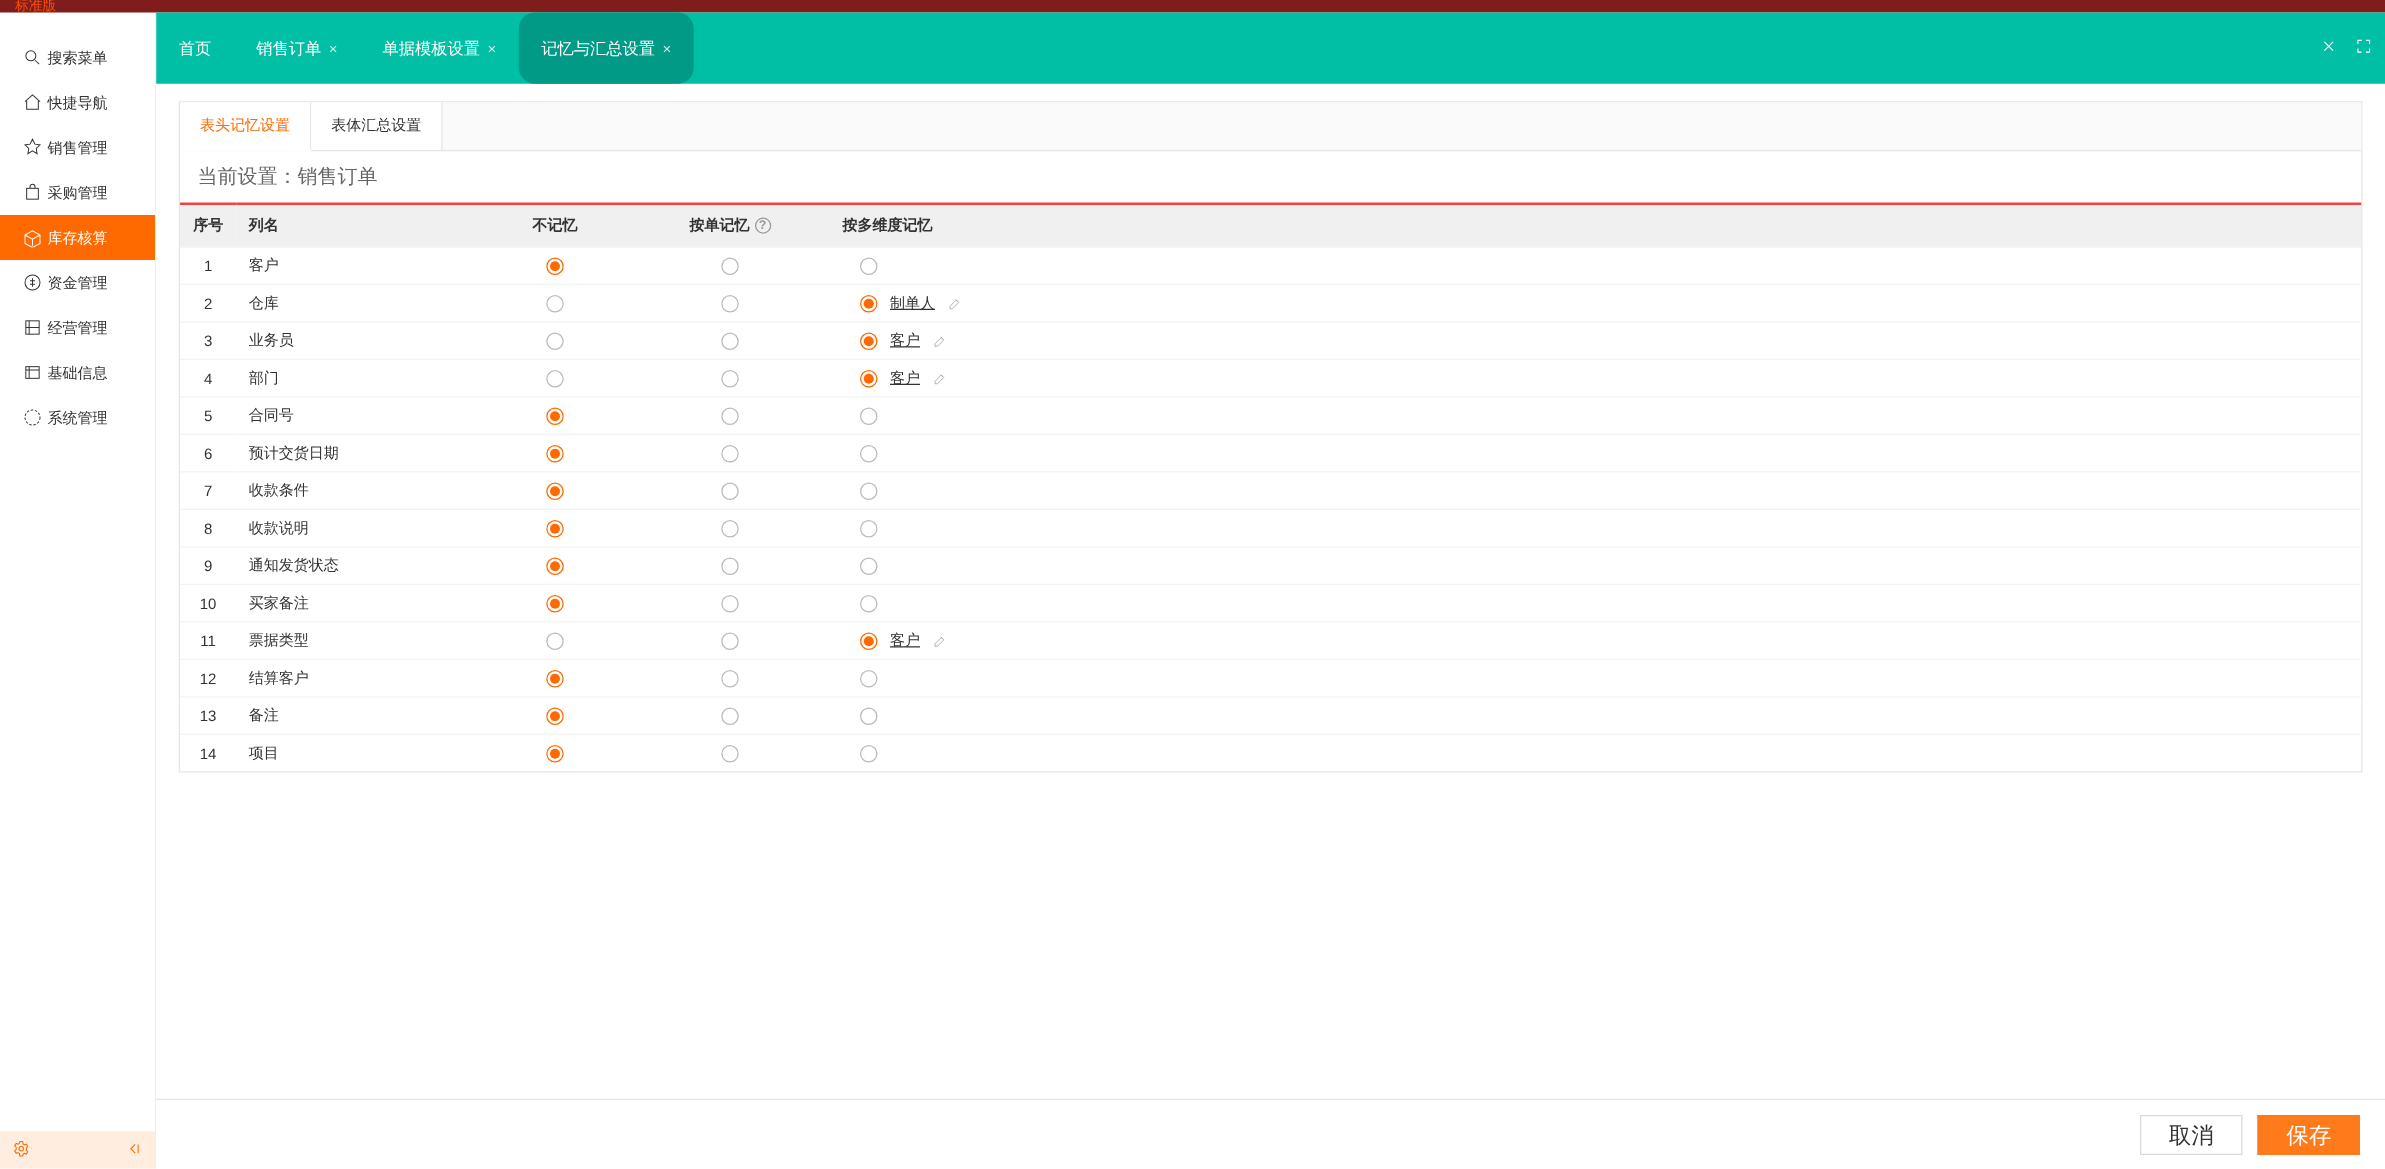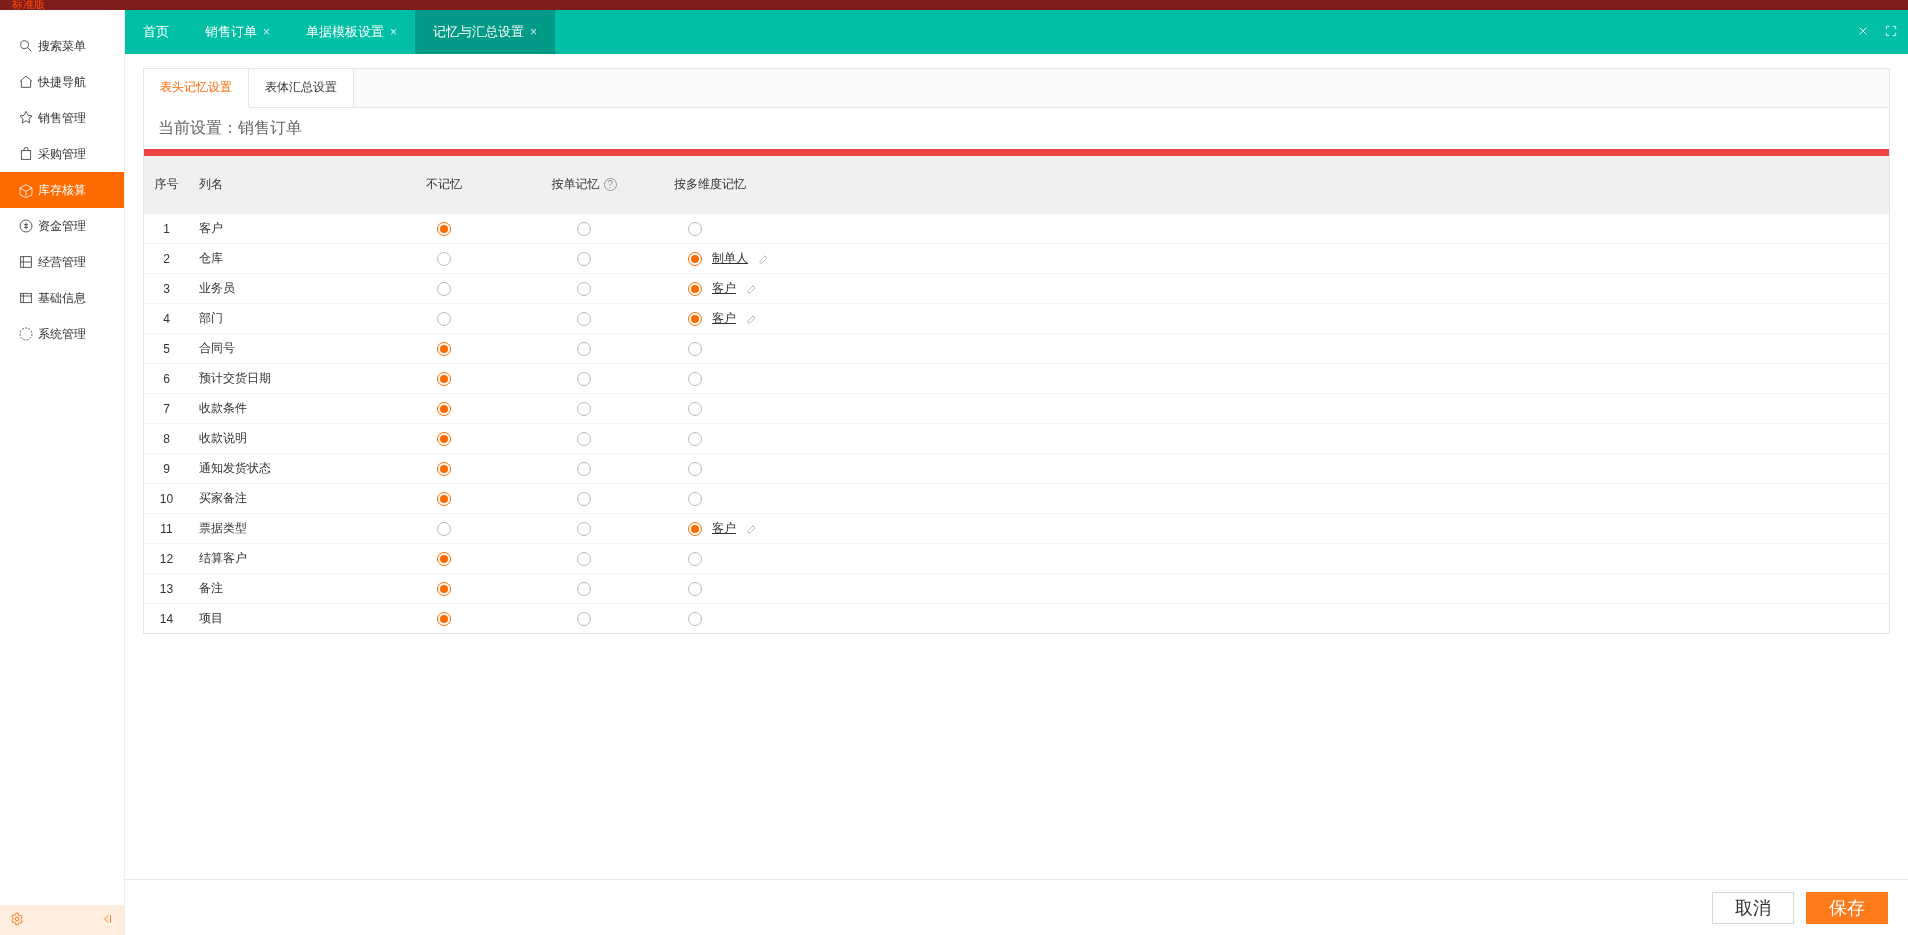--- a/index.html
+++ b/index.html
@@ -10,34 +10,34 @@
 .body { display: flex; flex: 1; min-height: 0; }
 .sidebar { width: 125px; background: #fff; display: flex; flex-direction: column; border-right: 1px solid #eee; }
 .side-items { flex: 1; padding-top: 18px; }
 .side-item { display: flex; align-items: center; height: 36px; padding-left: 18px; color: #333; cursor: pointer; gap: 4px; }
 .side-item.active { background: #ff6a00; color: #fff; }
 .side-item .icon { width: 16px; height: 16px; display: inline-flex; align-items: center; justify-content: center; }
 .side-item .icon svg { width: 16px; height: 16px; stroke: currentColor; fill: none; stroke-width: 1.2; }
 .side-bottom { height: 30px; background: #ffeee0; display: flex; align-items: center; justify-content: space-between; padding: 0 10px; }
 .side-bottom svg { width: 14px; height: 14px; stroke: #ff6a00; fill: none; stroke-width: 1.5; }
 .main { flex: 1; display: flex; flex-direction: column; min-width: 0; }
-.tabbar { height: 44px; background: #00bfa5; display: flex; align-items: stretch; position: relative; }
+.tabbar { height: 57px; background: #00bfa5; display: flex; align-items: stretch; position: relative; }
 .tab { display: flex; align-items: center; padding: 0 18px; color: #fff; font-size: 13px; cursor: pointer; gap: 6px; }
-.tab.active { background: #009a86; }
+.tab.active { background: #009a86; border-radius: 13px; }
 .tab-close { font-size: 12px; opacity: 0.8; }
 .tabbar-right { margin-left: auto; display: flex; align-items: center; padding-right: 10px; gap: 14px; }
 .tabbar-right svg { width: 14px; height: 14px; stroke: #fff; fill: none; stroke-width: 1.5; }
 .content { flex: 1; padding: 14px 18px 0 18px; overflow: auto; background: #fff; }
 .panel { border: 1px solid #e5e5e5; }
 .panel-tabs { display: flex; border-bottom: 1px solid #e5e5e5; background: #fafafa; }
 .panel-tab { padding: 10px 16px; font-size: 12px; cursor: pointer; border-right: 1px solid #e5e5e5; background: #fff; }
 .panel-tab.active { color: #ff6a00; border-bottom: 2px solid #fff; margin-bottom: -1px; }
 .current-setting { padding: 10px 14px; color: #666; font-size: 16px; }
 .table { width: 100%; border-collapse: collapse; }
-.table th { background: #f0f0f0; font-weight: normal; text-align: left; padding: 20px 10px; color: #333; font-size: 12px; border-top: 7px solid #ef4444; }
+.table th { background: #f0f0f0; font-weight: bold; text-align: left; padding: 8px 10px; color: #333; font-size: 12px; border-top: 2px solid #ef4444; }
 .table td { padding: 6px 10px; font-size: 12px; color: #333; border-top: 1px solid #f3f3f3; }
 .table th:nth-child(1), .table td:nth-child(1) { width: 45px; text-align: center; }
 .table th:nth-child(2), .table td:nth-child(2) { width: 195px; }
 .table th:nth-child(3), .table td:nth-child(3) { width: 120px; text-align: center; }
 .table th:nth-child(4), .table td:nth-child(4) { width: 160px; text-align: center; }
 .table th:nth-child(5), .table td:nth-child(5) { text-align: left; }
 .radio { display: inline-block; width: 14px; height: 14px; border: 1px solid #bbb; border-radius: 50%; position: relative; vertical-align: middle; cursor: pointer; }
 .radio.checked { border-color: #ff6a00; }
 .radio.checked::after { content: ""; position: absolute; width: 8px; height: 8px; background: #ff6a00; border-radius: 50%; top: 2px; left: 2px; }
 .multi-cell { display: flex; align-items: center; gap: 10px; padding-left: 14px; }

